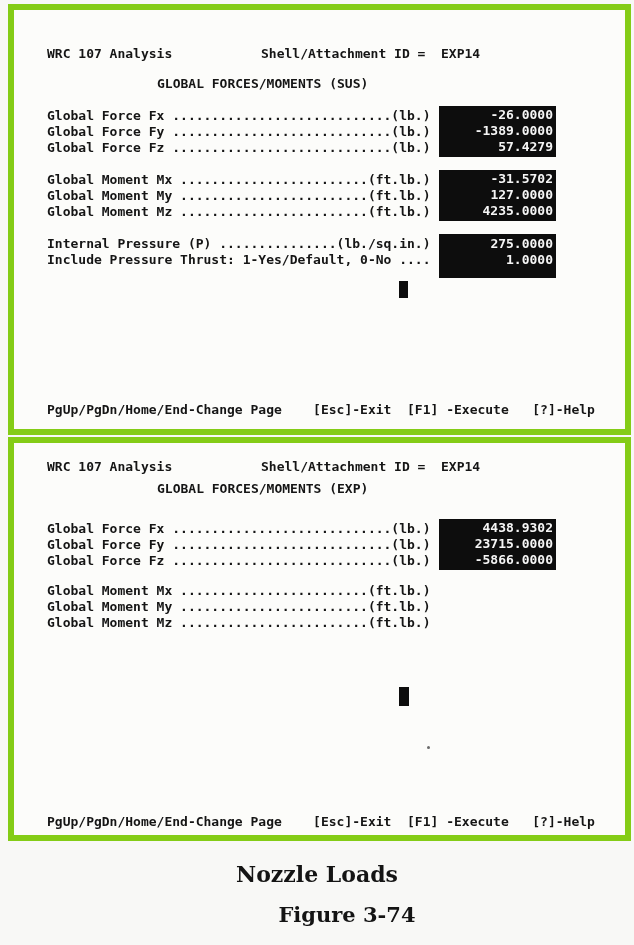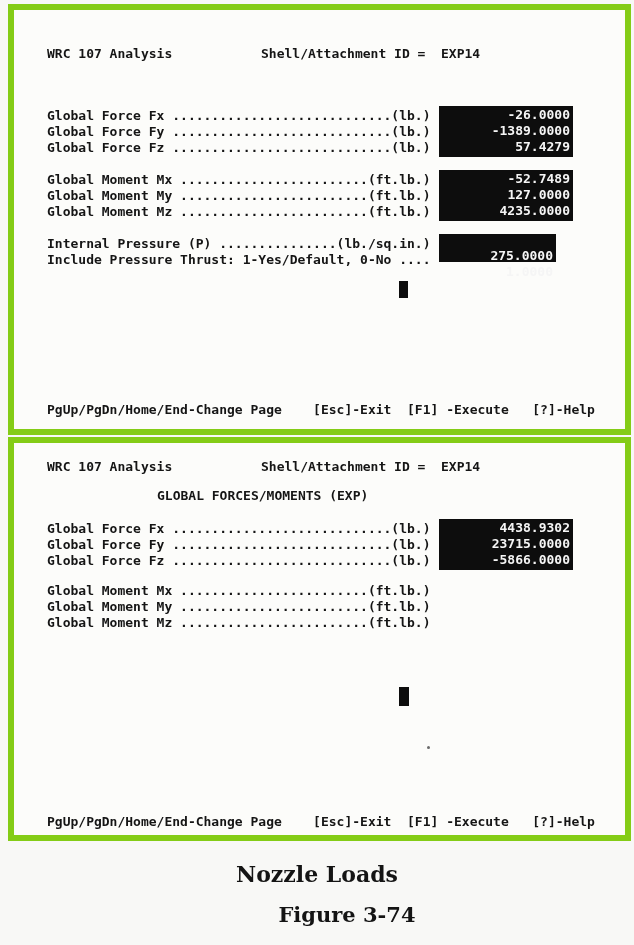--- a/index.html
+++ b/index.html
@@ -43,21 +43,21 @@
     height: 16px;
     line-height: 16px;
     font-size: 13px;
     font-weight: bold;
     color: #f5f5f5;
     text-align: right;
     padding-right: 3px;
     white-space: pre;
     font-family: "DejaVu Sans Mono", monospace;
   }
-  .pad-top { padding-top: 1px; padding-left: 17px; }
+  .pad-top { padding-top: 1px; }
   .cursor {
     position: absolute;
     background: #0d0d0d;
   }
   .stray-dot {
     position: absolute;
     width: 3px;
     height: 3px;
     border-radius: 50%;
     background: #6a6a6a;
@@ -75,57 +75,58 @@
   .caption-figure { top: 902px; font-size: 21px; padding-left: 30px; }
 </style>
 </head>
 <body>
 
 <div class="panel p1">
 
   <div class="mono" style="left:33px; top:36px">WRC 107 Analysis</div>
   <div class="mono" style="left:247px; top:36px">Shell/Attachment ID =  EXP14</div>
 
+  <div class="mono" style="left:143px; top:66px">GLOBAL FORCES/MOMENTS (SUS)</div>
 
   <div class="mono" style="left:33px; top:98px">Global Force Fx ............................(lb.)</div>
   <div class="mono" style="left:33px; top:114px">Global Force Fy ............................(lb.)</div>
   <div class="mono" style="left:33px; top:130px">Global Force Fz ............................(lb.)</div>
   <div class="vbox pad-top" style="top:96px; height:50px">
     <div class="val">-26.0000</div>
     <div class="val">-1389.0000</div>
     <div class="val">57.4279</div>
   </div>
 
   <div class="mono" style="left:33px; top:162px">Global Moment Mx ........................(ft.lb.)</div>
   <div class="mono" style="left:33px; top:178px">Global Moment My ........................(ft.lb.)</div>
   <div class="mono" style="left:33px; top:194px">Global Moment Mz ........................(ft.lb.)</div>
   <div class="vbox pad-top" style="top:160px; height:50px">
-    <div class="val">-52.7489</div>
+    <div class="val">-31.5702</div>
     <div class="val">127.0000</div>
     <div class="val">4235.0000</div>
   </div>
 
   <div class="mono" style="left:33px; top:226px">Internal Pressure (P) ...............(lb./sq.in.)</div>
   <div class="mono" style="left:33px; top:242px">Include Pressure Thrust: 1-Yes/Default, 0-No ....</div>
-  <div class="vbox" style="top:224px; height:28px; padding-top:14px; box-sizing:border-box">
+  <div class="vbox" style="top:224px; height:44px; padding-top:2px; box-sizing:border-box">
     <div class="val">275.0000</div>
     <div class="val">1.0000</div>
   </div>
 
   <div class="cursor" style="left:385px; top:271px; width:9px; height:17px"></div>
 
   <div class="mono" style="left:33px; top:392px">PgUp/PgDn/Home/End-Change Page    [Esc]-Exit  [F1] -Execute   [?]-Help</div>
 </div>
 
 <div class="panel p2">
 
   <div class="mono" style="left:33px; top:16px">WRC 107 Analysis</div>
   <div class="mono" style="left:247px; top:16px">Shell/Attachment ID =  EXP14</div>
 
-  <div class="mono" style="left:143px; top:45px">GLOBAL FORCES/MOMENTS (EXP)</div>
+  <div class="mono" style="left:143px; top:38px">GLOBAL FORCES/MOMENTS (EXP)</div>
 
   <div class="mono" style="left:33px; top:78px">Global Force Fx ............................(lb.)</div>
   <div class="mono" style="left:33px; top:94px">Global Force Fy ............................(lb.)</div>
   <div class="mono" style="left:33px; top:110px">Global Force Fz ............................(lb.)</div>
   <div class="vbox pad-top" style="top:76px; height:50px">
     <div class="val">4438.9302</div>
     <div class="val">23715.0000</div>
     <div class="val">-5866.0000</div>
   </div>
 

